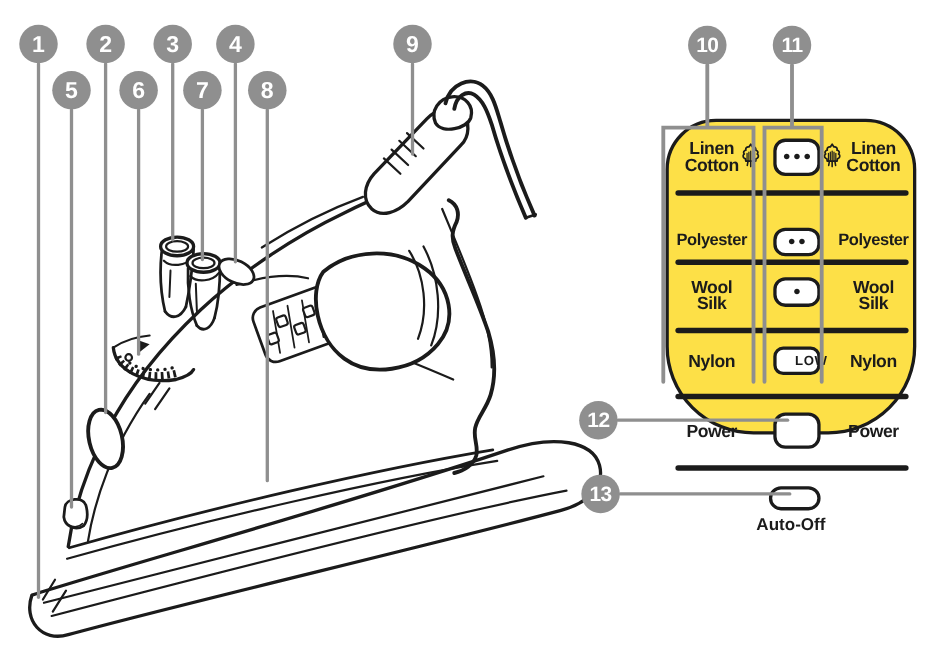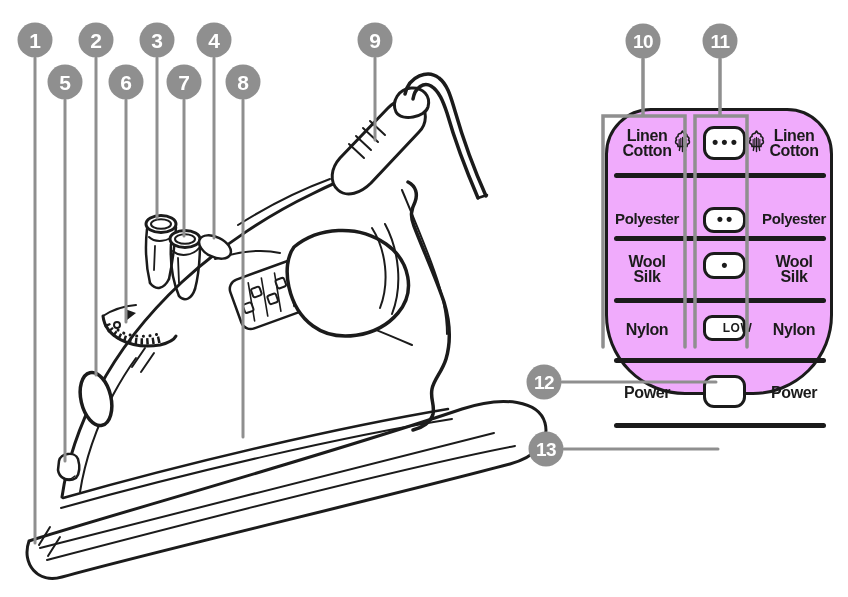--- a/index.html
+++ b/index.html
@@ -1,21 +1,21 @@
 <!DOCTYPE html>
 <html><head>
 <meta charset="utf-8">
 <style>
   html,body{margin:0;padding:0;background:#fff;}
   .stage{position:relative;width:848px;height:597px;background:#fff;overflow:hidden;
          font-family:"Liberation Sans",sans-serif;color:#1b1b1b;}
   
   .panel{position:absolute;left:605px;top:108px;width:228px;height:287px;
          border:3px solid #1b1b1b;border-radius:46px 46px 80px 80px;
-         box-sizing:border-box;background:#f0abfc;z-index:1;}
+         box-sizing:border-box;background:#fde047;z-index:1;}
   .divider{position:absolute;left:6px;width:212px;height:4.5px;background:#1b1b1b;
            border-radius:3px;}
   .row{position:absolute;left:0;width:222px;}
   .lbl{position:absolute;top:0;bottom:0;display:flex;flex-direction:column;
        justify-content:center;align-items:center;font-weight:bold;font-size:16px;
        line-height:15.5px;letter-spacing:-0.4px;text-align:center;}
   .lbl.l{left:0;width:78px;}
   .lbl.r{left:148px;width:76px;}
   .btn{position:absolute;left:95px;width:43px;border:3.5px solid #1b1b1b;
        border-radius:11px;box-sizing:border-box;background:#fff;
@@ -118,20 +118,26 @@
       </div>
       <div class="btn" style="top:15px;height:33px">
         <span class="dots"></span>
       </div>
       <div class="lbl r">
         <span>Power</span>
       </div>
     </div>
     <div class="divider" style="top:312px"></div>
 
+    <div class="row" style="top:314px;height:71px">
+      <div class="btn autooff" style="top:17px;height:22px">
+        <span class="dots"></span>
+      </div>
+      <div class="below-label">Auto-Off</div>
+    </div>
   </div>
 
   <svg class="art" width="848" height="597" viewBox="0 0 848 597">
 
     <g fill="none" stroke="#1b1b1b" stroke-width="3" stroke-linecap="round" stroke-linejoin="round">
 
       <g>
         <path d="M29,541 C110,515 320,457 462,409 C504,395 539,401 545,423 C550,442 535,457 510,464 C390,496 160,550 62,577 C38,584 21,564 29,541 Z" fill="#fff"></path>
         <path d="M40,548 C170,515 390,459 494,433" stroke-width="2"></path>
         <path d="M47,560 C200,520 410,466 515,446" stroke-width="2"></path>

